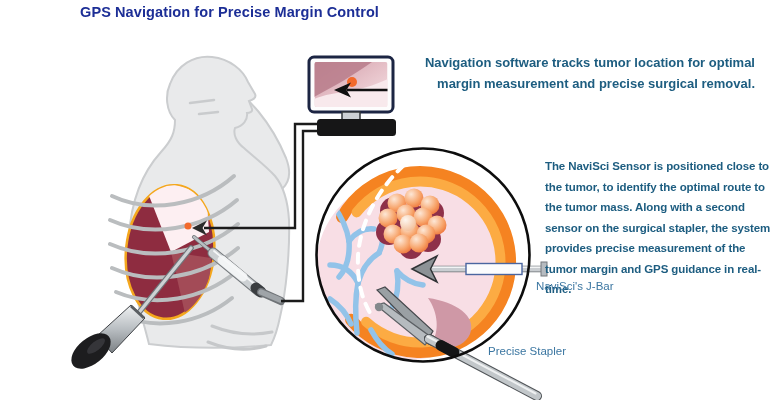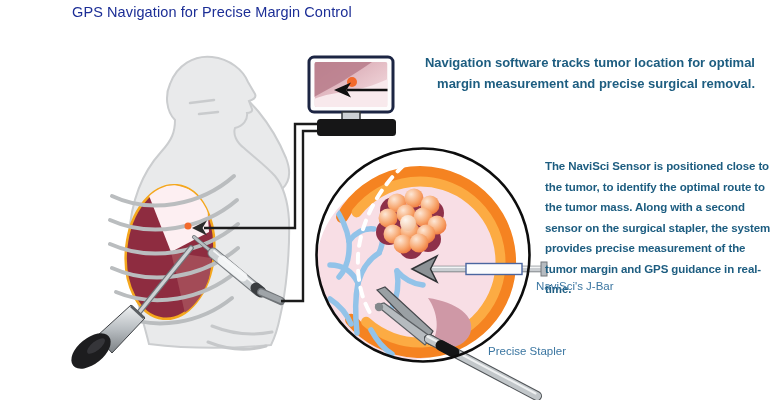--- a/index.html
+++ b/index.html
@@ -1,19 +1,19 @@
 <!DOCTYPE html>
 <html style="--c-title_blue: #1c2e96; --c-note_teal: #1d5d80; --c-label_blue: #3b76a1; --c-ring_orange: #f58321; --c-ring_light_orange: #fcab43; --c-lung_maroon: #8e2c40; --c-inner_pink: #f8dee5; --c-vessel_blue: #92c3e9; --c-tumor_orange: #f2692c; --c-silhouette_gray: #e9eaeb;"><head>
 <meta charset="utf-8">
 <style>
   html,body{margin:0;padding:0;background:#fff;}
   .stage{position:relative;width:770px;height:400px;background:#ffffff;overflow:hidden;
          font-family:"Liberation Sans","DejaVu Sans",sans-serif;}
   .stage svg{position:absolute;left:0;top:0;}
-  .title{position:absolute;left:72px;top:4px;font-size:14.5px;font-weight:normal;
+  .title{position:absolute;left:80px;top:4px;font-size:14.5px;font-weight:bold;
          color:var(--c-title_blue,#1c2e96);letter-spacing:.1px;}
   .note{position:absolute;font-weight:600;color:var(--c-note_teal,#1d5d80);}
   .note1{left:403px;top:52px;width:352px;font-size:13px;line-height:21px;text-align:right;}
   .note2{left:545px;top:156px;width:230px;font-size:11.5px;line-height:20.5px;letter-spacing:-.1px;}
   .lbl{position:absolute;font-size:11.5px;color:var(--c-label_blue,#3b76a1);}
   .lbl-jbar{left:536px;top:280px;}
   .lbl-stapler{left:488px;top:345px;}
   .lbl-camera{left:125px;top:345px;}
 </style>
 </head>

